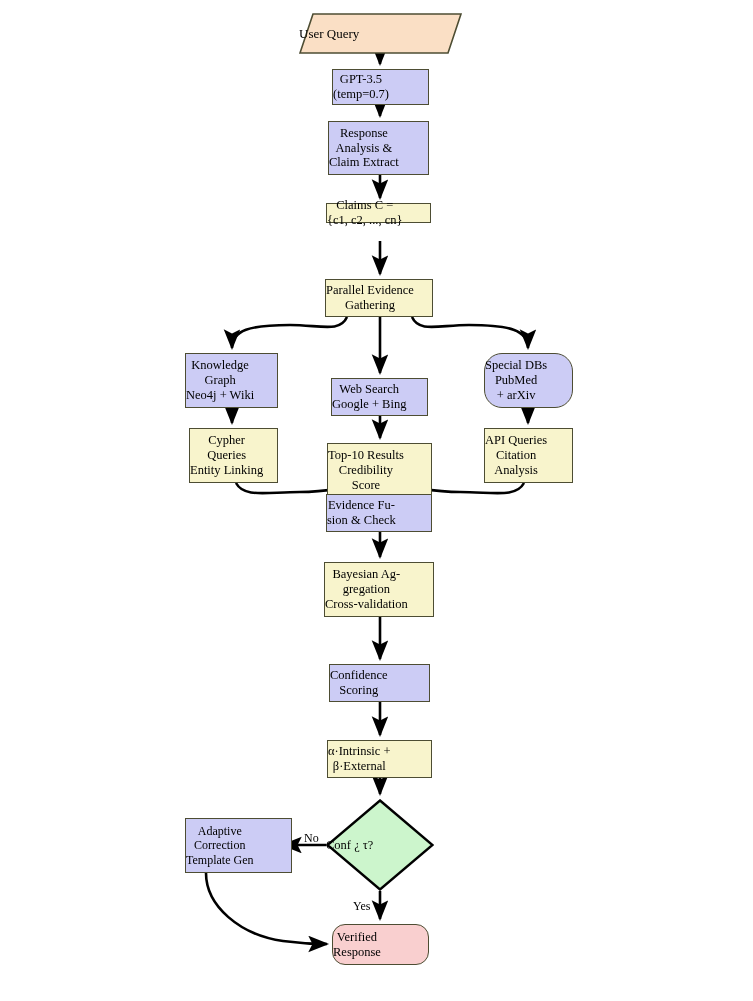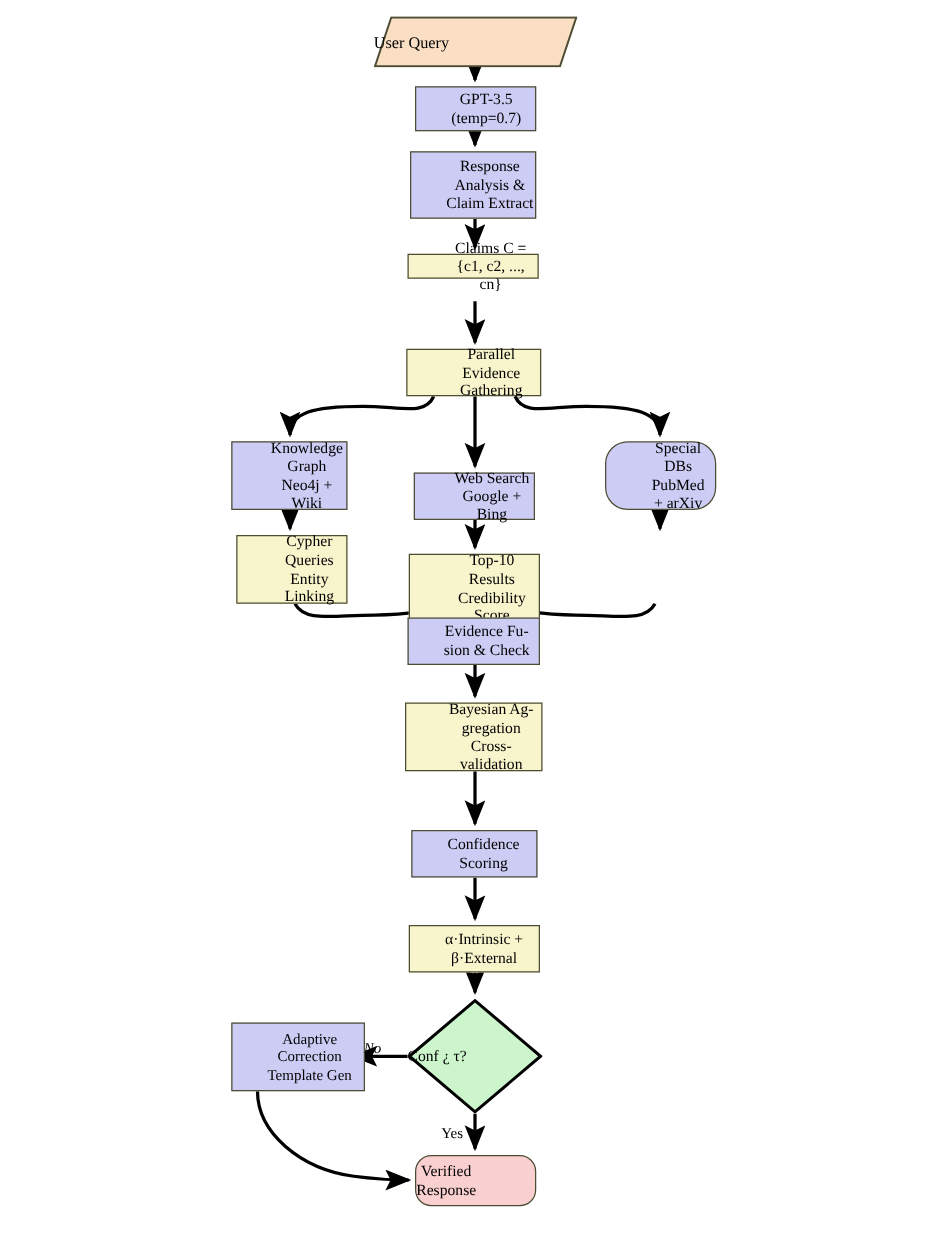--- a/index.html
+++ b/index.html
@@ -29,21 +29,20 @@
     align-items: center;
     justify-content: flex-start;
     text-align: center;
     color: #000000;
     line-height: 1.18;
     white-space: pre-line;
     z-index: 3;
   }
   .rect {
     border: 1.1px solid #4d4d33;
-    padding-left: 28px;
   }
   .rounded {
     border: 1.1px solid #4d4d33;
     border-radius: 13px;
   }
   .para-wrap {
     background: transparent;
     border: none;
   }
   .para-inner {
@@ -155,20 +154,25 @@
 Queries
 Entity Linking</span>
   </div>
 
   <div class="node rect" style="left:327px; top:443px; width:105px; height:55px; background:#f8f4cc; font-size:12.5px;">
     <span>Top-10 Results
 Credibility
 Score</span>
   </div>
 
+  <div class="node rect" style="left:484px; top:428px; width:89px; height:55px; background:#f8f4cc; font-size:12.5px;">
+    <span>API Queries
+Citation
+Analysis</span>
+  </div>
 
   <div class="node rect" style="left:326px; top:494px; width:106px; height:38px; background:#ccccf5; font-size:12.5px; z-index:5;">
     <span>Evidence Fu-
 sion &amp; Check</span>
   </div>
 
   <div class="node rect" style="left:324px; top:562px; width:110px; height:55px; background:#f8f4cc; font-size:12.5px;">
     <span>Bayesian Ag-
 gregation
 Cross-validation</span>
@@ -195,16 +199,16 @@
     <span>Adaptive
 Correction
 Template Gen</span>
   </div>
 
   <div class="node rounded" style="left:332px; top:924px; width:97px; height:41px; background:#f9cfcf; font-size:12.5px;">
     <span>Verified
 Response</span>
   </div>
 
-  <span class="edge-label" style="left:291px; top:831px; font-size:12px;font-style:italic;">No</span>
+  <span class="edge-label" style="left:304px; top:831px; font-size:12px;">No</span>
   <span class="edge-label" style="left:353px; top:899px; font-size:12px;">Yes</span>
 
 </div>
 
 </body></html>

